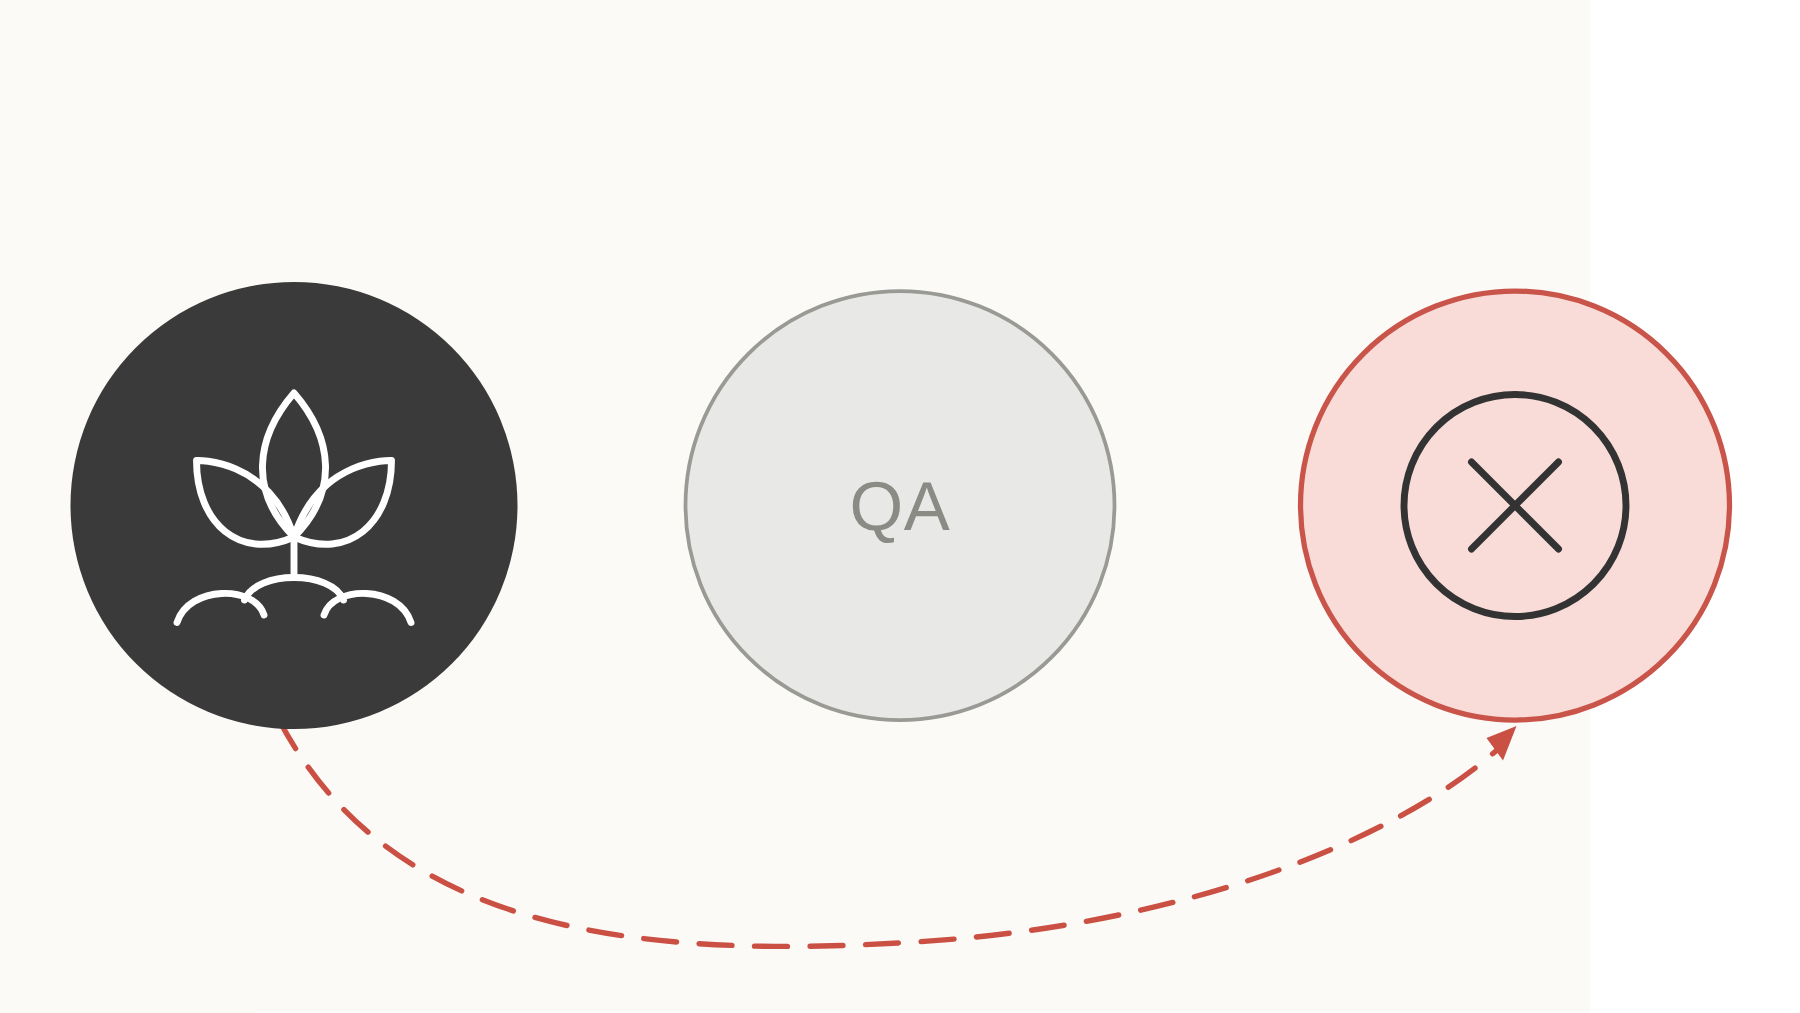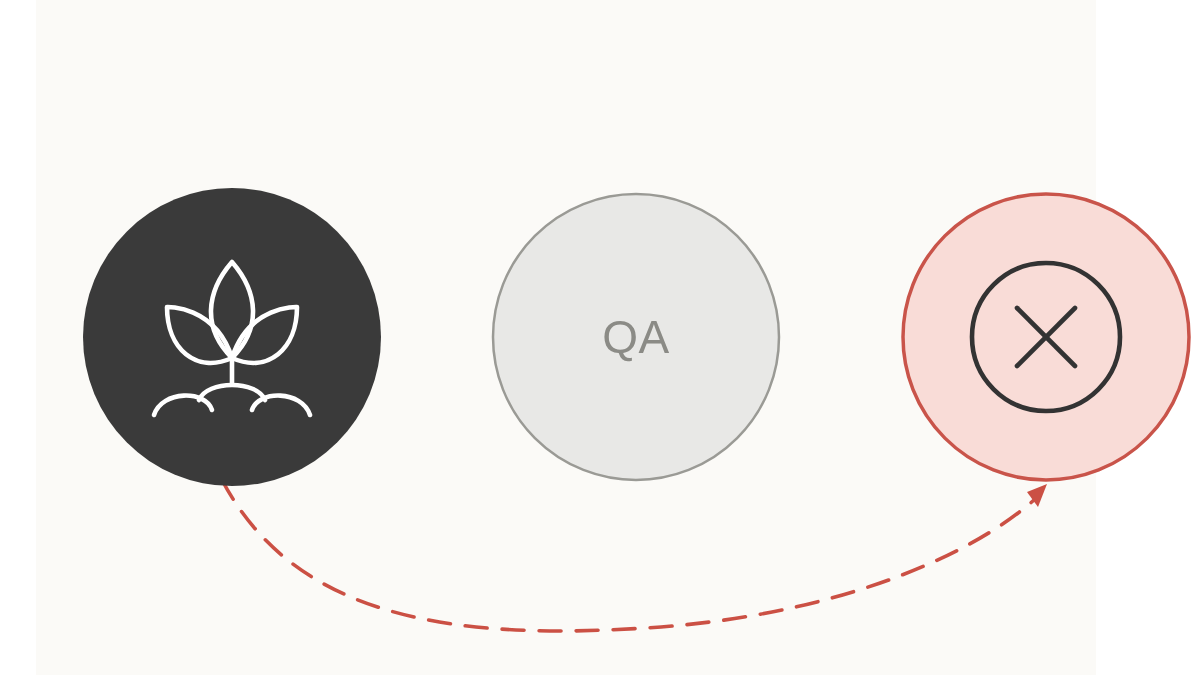--- a/index.html
+++ b/index.html
@@ -10,21 +10,20 @@
     width: 1200px;
     height: 675px;
     overflow: hidden;
     font-family: "Liberation Sans", sans-serif;
   }
   #stage {
     position: relative;
     width: 1060px;
     height: 675px;
     background: #fbfaf7;
-    margin-left: 36px;
   }
   #scene {
     position: absolute;
     inset: 0;
     width: 1200px;
     height: 675px;
     display: block;
   }
   .qa-text {
     font-family: "Liberation Sans", sans-serif;

